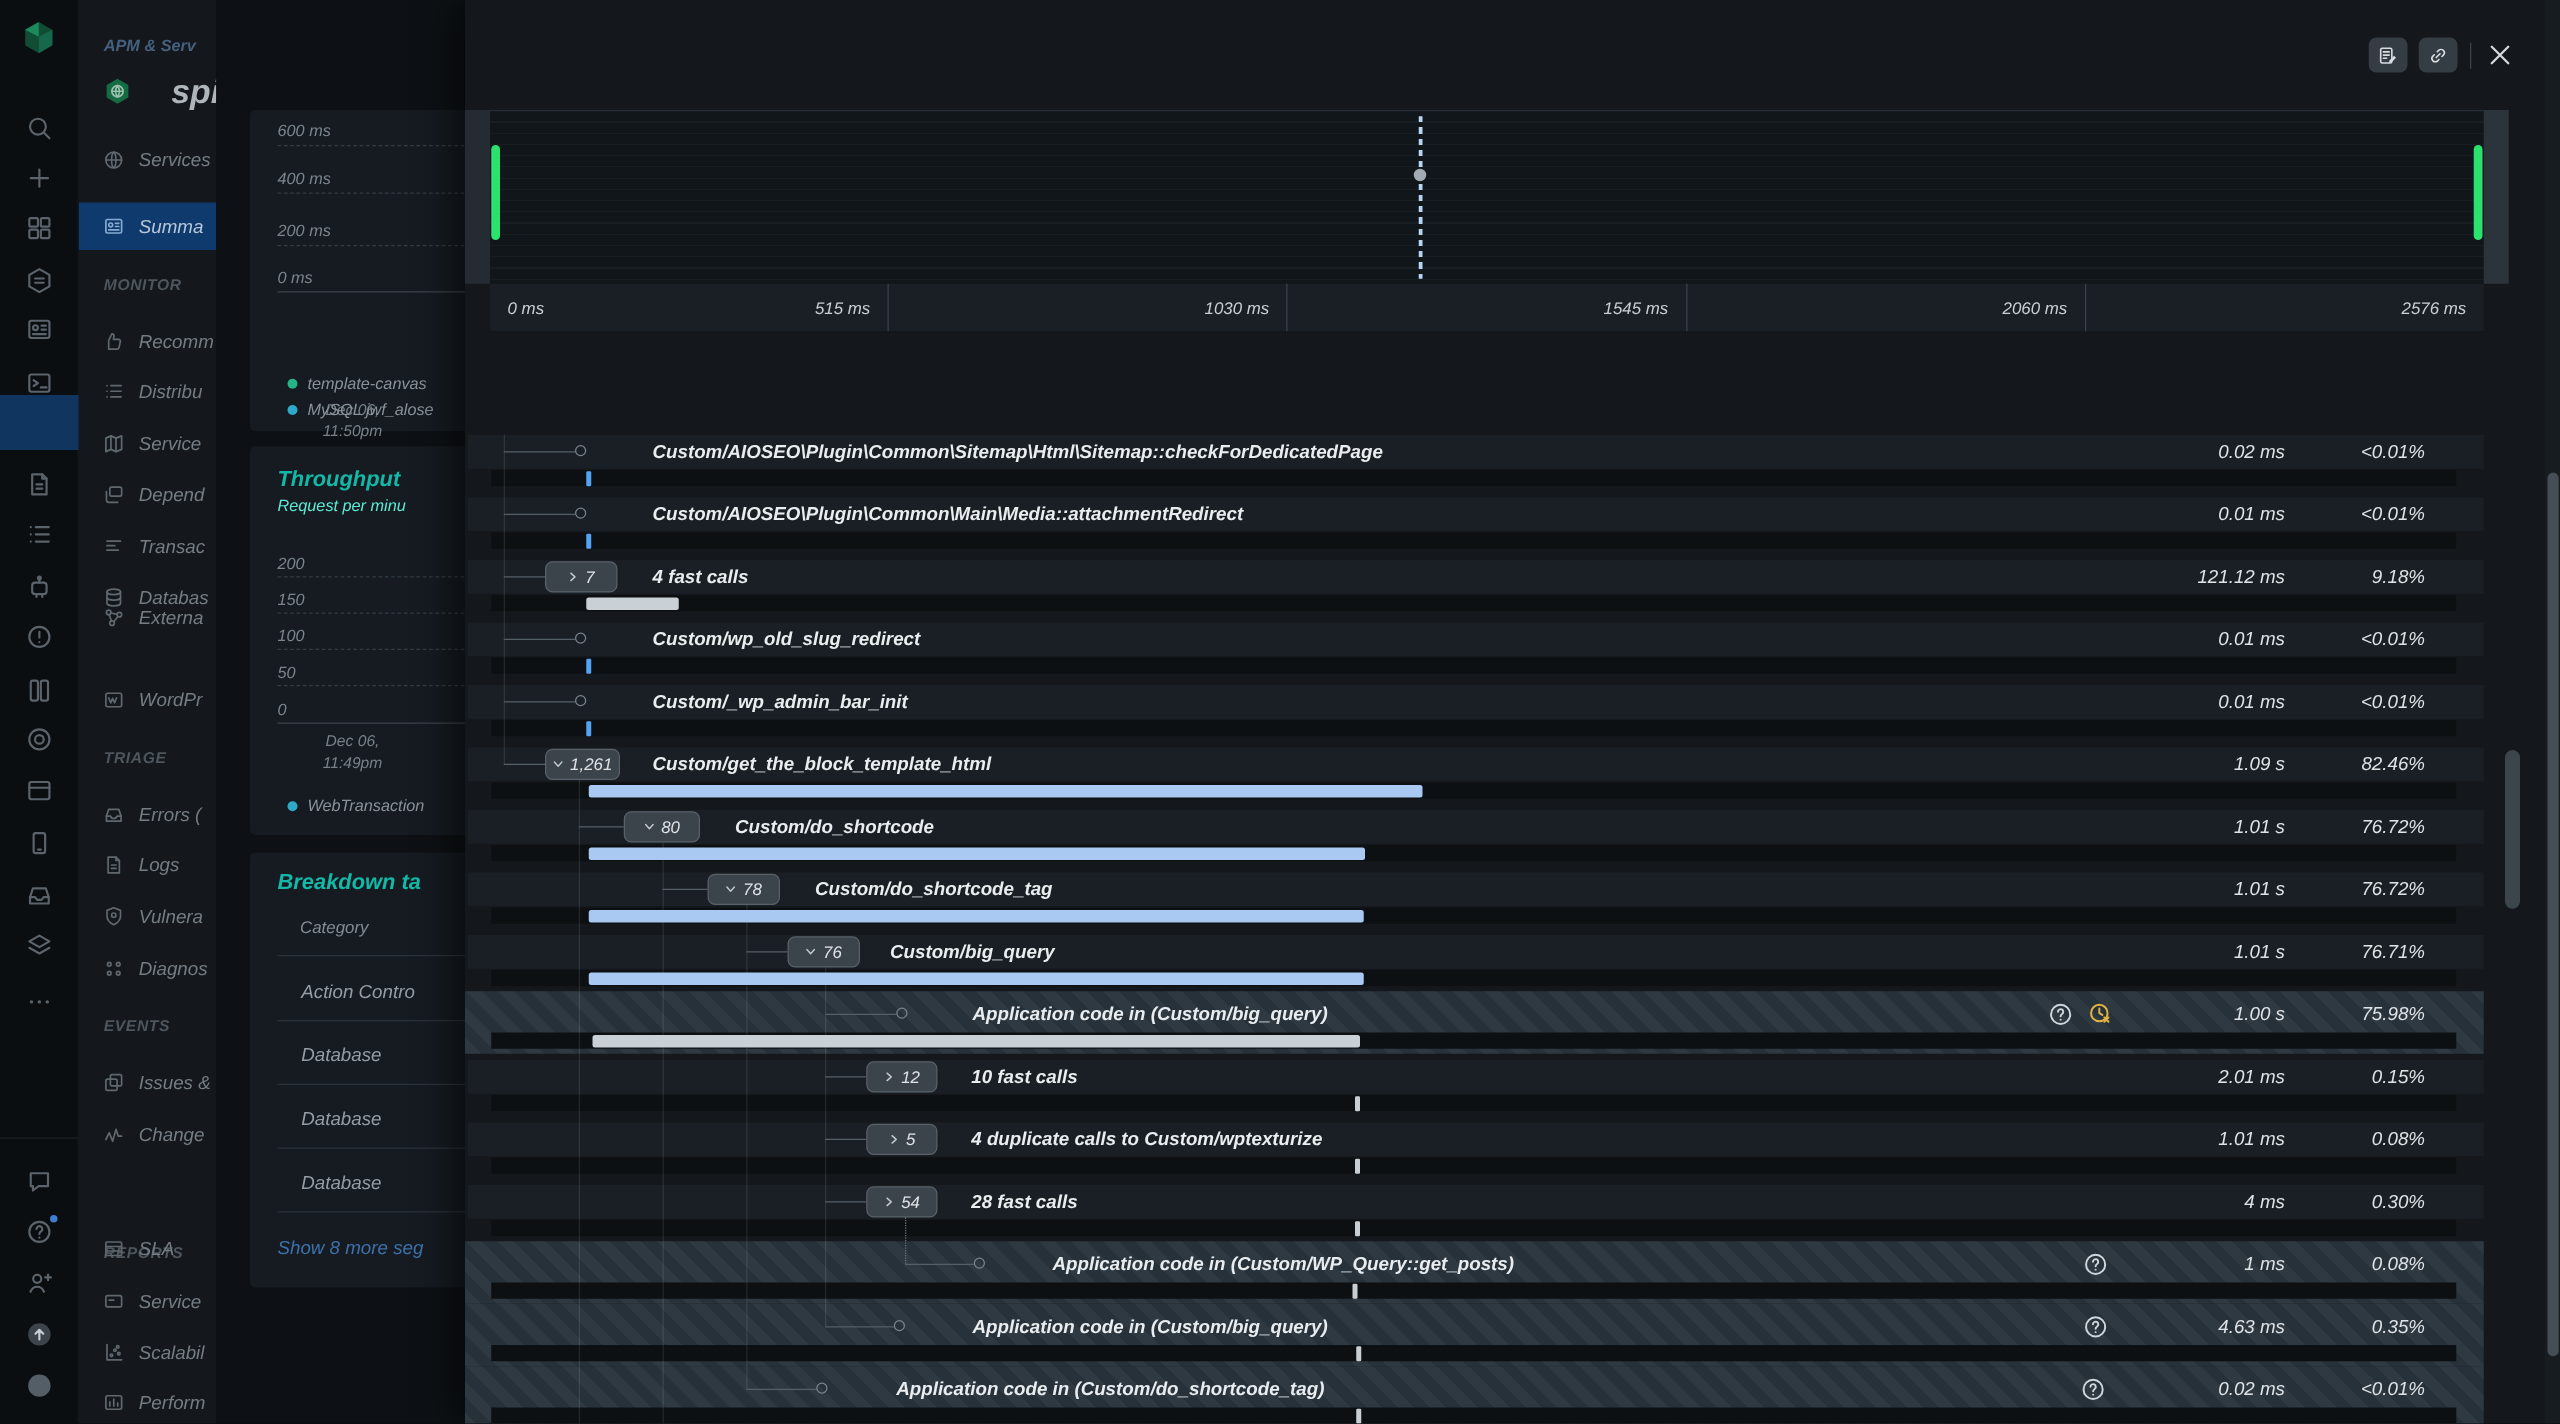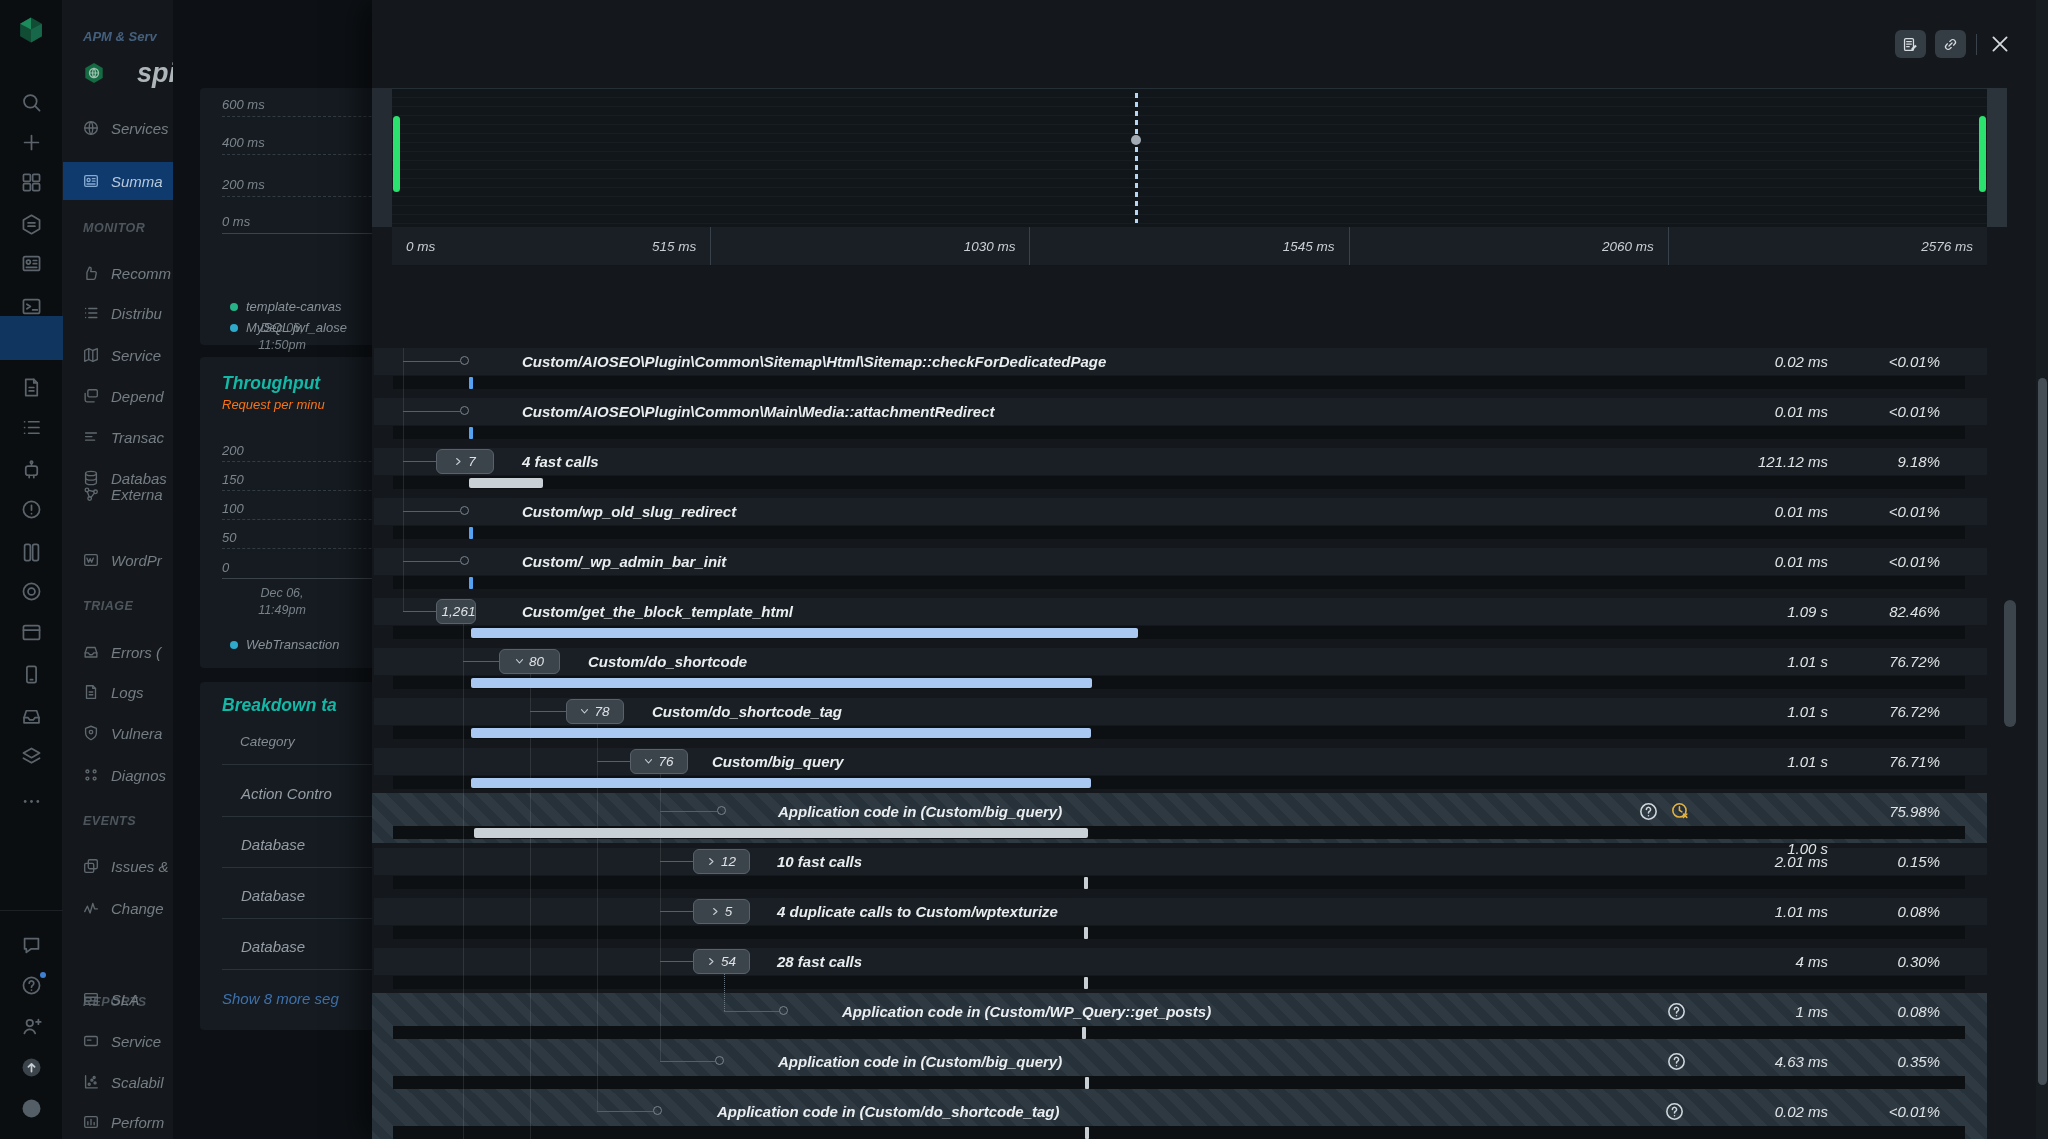--- a/index.html
+++ b/index.html
@@ -34,21 +34,21 @@
   
   #panel { left:173px; top:0; width:199px; height:1139px; background:#0d1115; overflow:hidden; }
   .card { position:absolute; left:27px; width:240px; background:#151b21; border-radius:4px; }
   .axis-label { position:absolute; left:22px; font-size:13px; color:#7d858c; white-space:nowrap; }
   .gridline { position:absolute; left:22px; width:200px; border-top:1px dashed #333c43; }
   .baseline { position:absolute; left:22px; width:200px; border-top:1px solid #3c444b; }
   .xtick { position:absolute; left:22px; width:120px; text-align:center; font-size:12.5px; color:#788188; line-height:17px; }
   .legend-row { position:absolute; left:30px; display:flex; align-items:center; gap:8px; font-size:13px; color:#8a9299; white-space:nowrap; }
   .legend-dot { width:8px; height:8px; border-radius:50%; flex:0 0 8px; }
   .card-title { position:absolute; left:22px; font-size:17.5px; font-weight:700; color:#14b8a6; white-space:nowrap; }
-  .card-sub { position:absolute; left:22px; font-size:13px; color:#f97316; white-space:nowrap; }
+  .card-sub { position:absolute; left:22px; font-size:13px; color:#5eead4; white-space:nowrap; }
   .tbl-header { position:absolute; left:40px; font-size:13.5px; color:#848c93; }
   .tbl-sep { position:absolute; left:22px; width:200px; border-top:1px solid #2a333a; }
   .tbl-cell { position:absolute; left:41px; font-size:15px; color:#959da4; white-space:nowrap; }
   .tbl-link { position:absolute; left:22px; font-size:15px; color:#3e71ab; white-space:nowrap; }
 
   
   #modal { left:372px; top:0; width:1676px; height:1139px; background:#14181c; box-shadow:-10px 0 30px rgba(0,0,0,.55); overflow:hidden; }
   .tool-btn { position:absolute; top:30px; width:31px; height:28px; background:#353d44; border-radius:6px; color:#d8dde1; display:flex; align-items:center; justify-content:center; }
   .tool-btn .ico { width:17px; height:17px; }
   .tool-sep { position:absolute; top:34px; width:1px; height:21px; background:#3a434b; }
@@ -666,21 +666,21 @@
         <div class="wf-dur" style="top: 503px;">0.01 ms</div>
         <div class="wf-pct" style="top: 503px;">&lt;0.01%</div>
         <div class="wf-tick" style="left: 97px; top: 526.5px; background: rgb(85, 161, 242);"></div>
         <div class="wf-conn" style="left: 31px; top: 561px; width: 57px;"></div>
         <div class="wf-circle" style="left: 88px; top: 556px;"></div>
         <div class="wf-label" style="left: 150px; top: 553px;">Custom/_wp_admin_bar_init</div>
         <div class="wf-dur" style="top: 553px;">0.01 ms</div>
         <div class="wf-pct" style="top: 553px;">&lt;0.01%</div>
         <div class="wf-tick" style="left: 97px; top: 576.5px; background: rgb(85, 161, 242);"></div>
         <div class="wf-conn" style="left: 31px; top: 611px; width: 33px;"></div>
-        <div class="wf-badge" style="left: 64px; top: 599px; width: 40px;">
+        <div class="wf-badge" style="left: 64px; top: 599px; width: 60px;">
           <span class="ico">
             <svg viewBox="0 0 12 12" fill="none" stroke="currentColor" stroke-width="1.5" stroke-linecap="round" stroke-linejoin="round">
               <path d="M2 3.5l4 4.5 4-4.5"></path>
             </svg>
           </span>
           <span>1,261</span>
         </div>
         <div class="wf-label" style="left: 150px; top: 603px;">Custom/get_the_block_template_html</div>
         <div class="wf-dur" style="top: 603px;">1.09 s</div>
         <div class="wf-pct" style="top: 603px;">82.46%</div>
@@ -733,21 +733,21 @@
             <path d="M8 8a2 2 0 113.1 1.7c-.8.5-1.1 1-1.1 1.8M10 14h.01"></path>
           </svg>
         </div>
         <div class="row-ico ico warn" style="left: 1298px; top: 801px;">
           <svg viewBox="0 0 20 20" fill="none" stroke="currentColor" stroke-width="1.5" stroke-linecap="round" stroke-linejoin="round">
             <circle cx="9" cy="9" r="6.3"></circle>
             <path d="M9 5.6V9l2.3 1.4"></path>
             <path d="M12.8 12.4l3.2 3.2M16 12.4l-3.2 3.2"></path>
           </svg>
         </div>
-        <div class="wf-dur" style="top: 840px; text-align: right;">1.00 s</div>
+        <div class="wf-dur" style="top: 803px; text-align: right;">1.00 s</div>
         <div class="wf-pct" style="top: 803px;">75.98%</div>
         <div class="wf-bar" style="left: 102px; top: 827.5px; width: 614px; background: rgb(201, 208, 214);"></div>
         <div class="wf-conn" style="left: 288px; top: 861px; width: 33px;"></div>
         <div class="wf-badge" style="left: 321px; top: 849px; width: 57px;">
           <span class="ico">
             <svg viewBox="0 0 12 12" fill="none" stroke="currentColor" stroke-width="1.5" stroke-linecap="round" stroke-linejoin="round">
               <path d="M3.5 2l4.5 4-4.5 4"></path>
             </svg>
           </span>
           <span>12</span>

